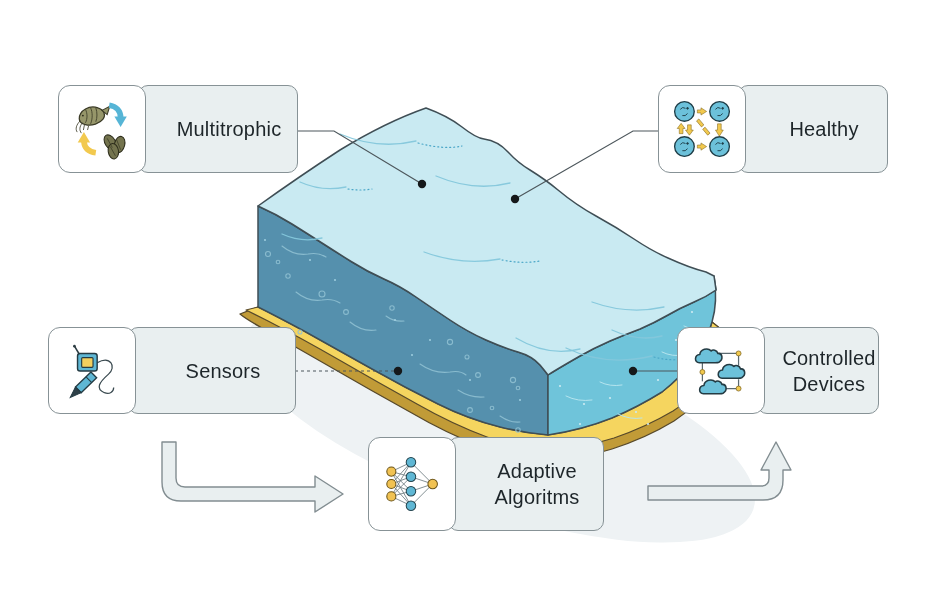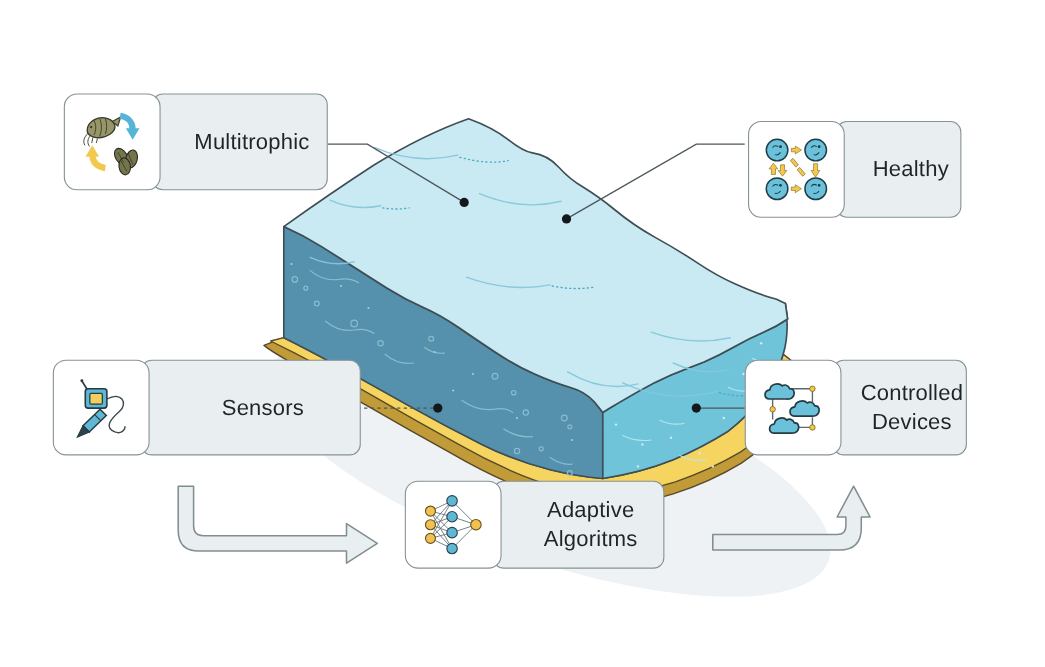--- a/index.html
+++ b/index.html
@@ -183,21 +183,21 @@
         </g>
 
         <g>
           <path d="M24,53 C17,52 13,48 12.5,42" fill="none" stroke="#f2c94e" stroke-width="5.5"></path>
           <path d="M6.5,43 L18.5,43 L12.5,33 Z" fill="#f2c94e"></path>
         </g>
       </svg>
     </div>
   </div>
 
-  <div class="callout" style="left:680px;top:85px;width:194px;height:88px;margin-top:25px;">
+  <div class="callout" style="left:658px;top:85px;width:230px;height:88px;">
     <div class="label-box">
       <span class="line">Healthy</span>
     </div>
     <div class="icon-box">
       <svg width="62" height="62" viewBox="0 0 60 60">
         <g stroke="#1e3d47" stroke-width="1.3" fill="#6cc1da">
           <circle cx="13" cy="13" r="9.5"></circle>
             <circle cx="47" cy="13" r="9.5"></circle>
           <circle cx="13" cy="47" r="9.5"></circle>
             <circle cx="47" cy="47" r="9.5"></circle>
@@ -218,21 +218,21 @@
           <path d="M8,34.5 L8,29.5 L6,29.5 L9.8,24.5 L13.6,29.5 L11.6,29.5 L11.6,34.5 Z"></path>
           <path d="M16,26 L16,31 L14,31 L17.8,36 L21.6,31 L19.6,31 L19.6,26 Z"></path>
           <path d="M45,25 L45,31 L43,31 L46.8,37 L50.6,31 L48.6,31 L48.6,25 Z"></path>
           <rect x="26.6" y="20.5" width="3" height="7.5" transform="rotate(-40 28 24)"></rect>
           <rect x="32.6" y="28.5" width="3" height="7.5" transform="rotate(-40 34 32)"></rect>
         </g>
       </svg>
     </div>
   </div>
 
-  <div class="callout" style="left:48px;top:327px;width:280px;height:87px;">
+  <div class="callout" style="left:48px;top:327px;width:248px;height:87px;">
     <div class="label-box">
       <span class="line">Sensors</span>
     </div>
     <div class="icon-box">
       <svg width="62" height="62" viewBox="0 0 60 60">
         <path d="M35,22 C48,15 54,26 46,33 C37,41 33,47 42,51 C47,53 51,50 51,46" fill="none" stroke="#39494f" stroke-width="1.2"></path>
         <path d="M13,6 L18.5,15" stroke="#2c3c42" stroke-width="1.5"></path>
         <circle cx="13" cy="6" r="1.3" fill="#2c3c42"></circle>
         <rect x="16" y="13" width="19" height="17" rx="2.5" fill="#5fb7d4" stroke="#243b43" stroke-width="1.4"></rect>
         <rect x="20" y="17" width="11" height="9.5" rx="1" fill="#f2cf5e" stroke="#243b43" stroke-width="1.1"></rect>
@@ -264,21 +264,21 @@
         </g>
         <g fill="#f2c94e" stroke="#7a5f17" stroke-width="0.7">
           <circle cx="47" cy="13" r="2.4"></circle>
           <circle cx="12" cy="31" r="2.4"></circle>
           <circle cx="47" cy="47" r="2.4"></circle>
         </g>
       </svg>
     </div>
   </div>
 
-  <div class="callout" style="left:368px;top:437px;width:236px;height:80px;">
+  <div class="callout" style="left:368px;top:437px;width:236px;height:94px;">
     <div class="label-box">
       <span class="line">Adaptive</span>
       <span class="line">Algoritms</span>
     </div>
     <div class="icon-box">
       <svg width="62" height="62" viewBox="0 0 60 60">
         <g stroke="#6a787d" stroke-width="0.8">
           <path d="M10,18 L29,9 M10,18 L29,23 M10,18 L29,37 M10,18 L29,51"></path>
           <path d="M10,30 L29,9 M10,30 L29,23 M10,30 L29,37 M10,30 L29,51"></path>
           <path d="M10,42 L29,9 M10,42 L29,23 M10,42 L29,37 M10,42 L29,51"></path>

